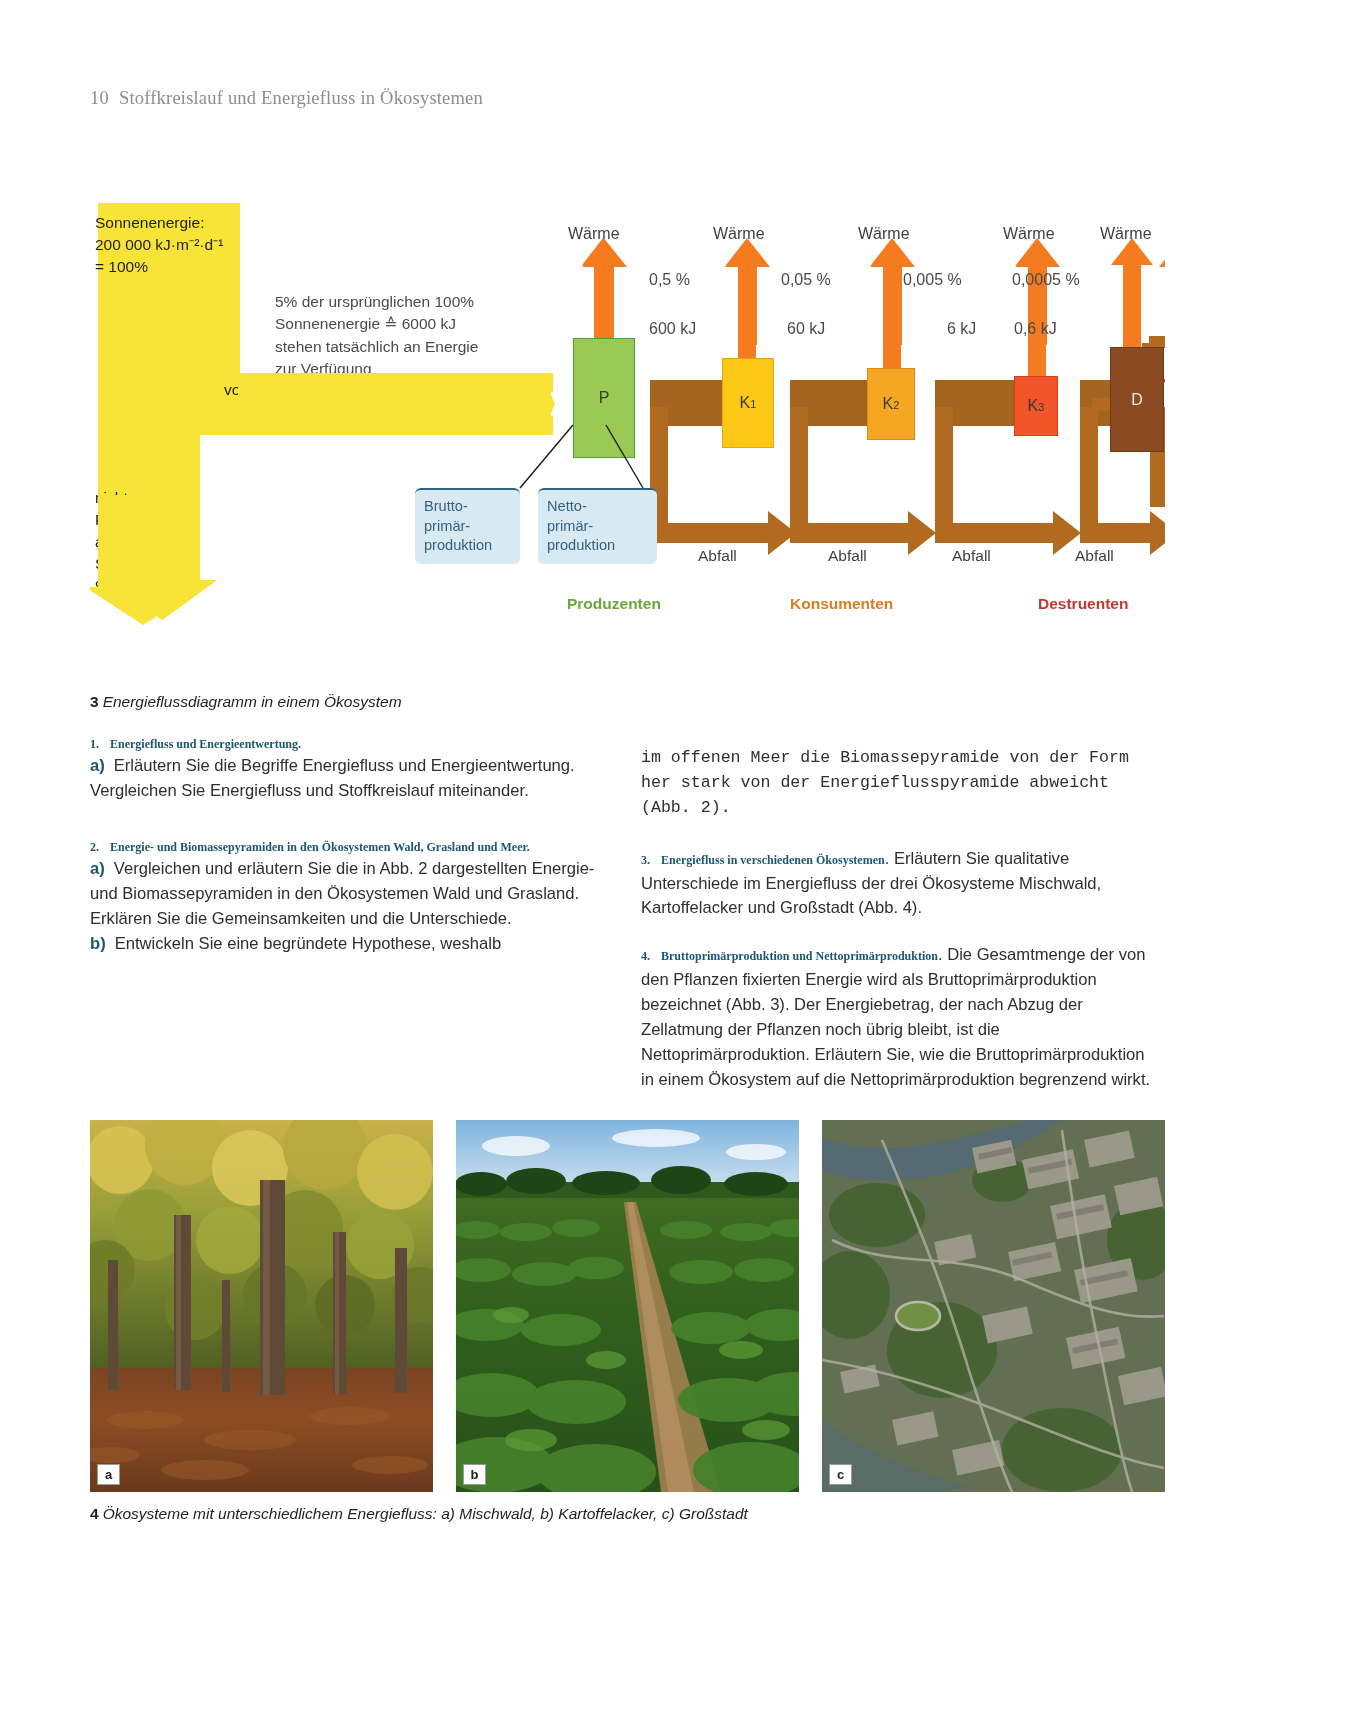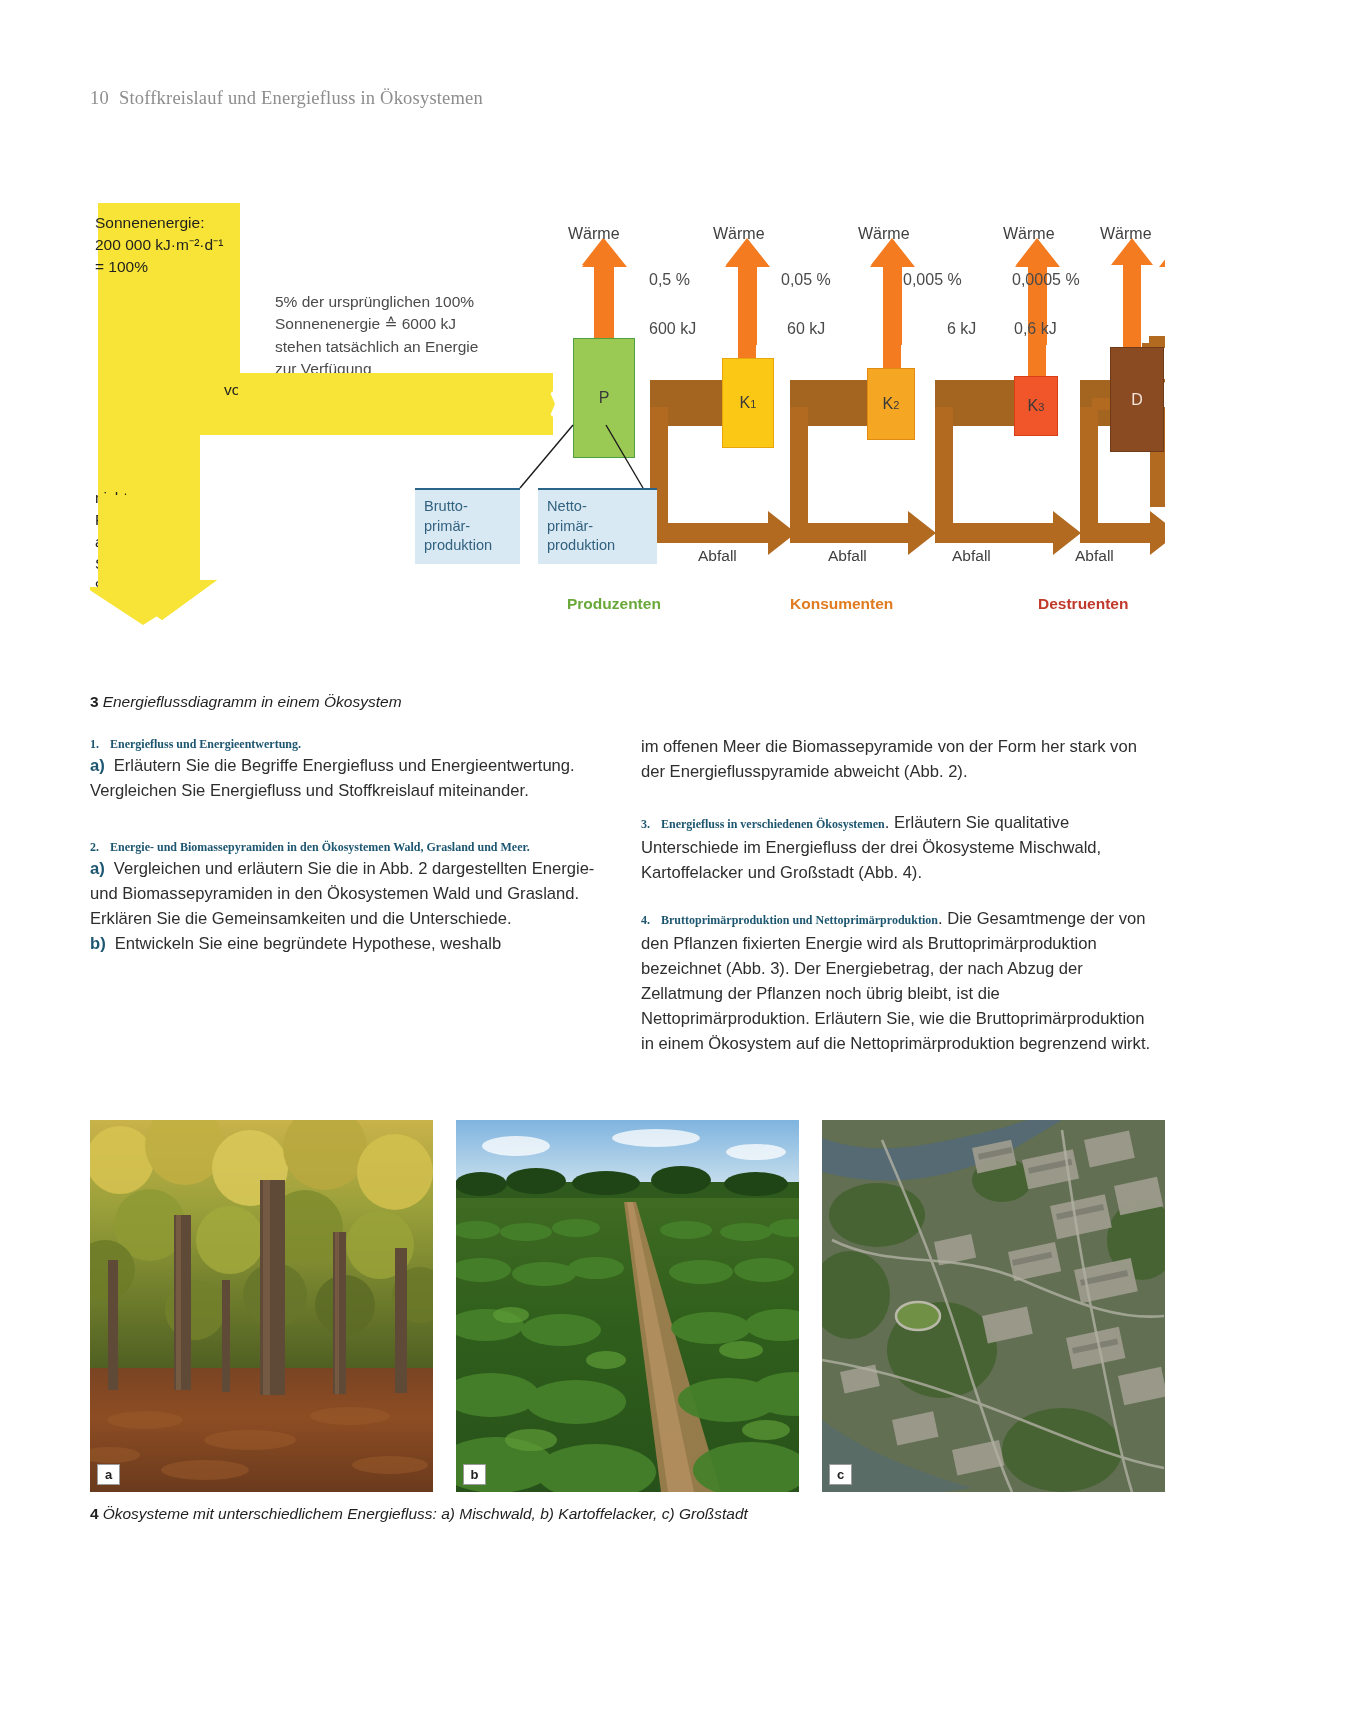--- a/index.html
+++ b/index.html
@@ -22,37 +22,37 @@
 
   
   .tbox{position:absolute;border:1.4px solid;box-sizing:border-box;display:flex;align-items:center;justify-content:center;font-size:16px;color:#3a3a3a;}
   .tbox .sub{font-size:11px;vertical-align:sub;}
 
   .heatlabel{position:absolute;font-size:16px;color:#3f3f3f;white-space:nowrap;}
   .pctlabel{position:absolute;font-size:16px;color:#4a4a4a;white-space:nowrap;}
   .kjlabel{position:absolute;font-size:16px;color:#4a4a4a;white-space:nowrap;}
   .abfall{position:absolute;font-size:15.5px;color:#3f3f3f;white-space:nowrap;}
 
-  .bluebox{position:absolute;background:#d9e9f3;border-top:2px solid #2b6489;box-sizing:border-box;padding:7px 9px 8px 9px;font-size:14.6px;line-height:1.34;color:#31617f;white-space:pre-line;}
+  .bluebox{position:absolute;background:#d9e9f3;border-top:2px solid #2b6489;box-sizing:border-box;padding:7px 9px 8px 9px;font-size:14.6px;line-height:1.34;color:#31617f;white-space:pre-line;border-radius:6px;}
 
   .trophlabel{position:absolute;font-size:15.5px;font-weight:bold;white-space:nowrap;}
 
   .figcap{position:absolute;font-size:15.5px;color:#1f1f1f;font-style:italic;white-space:nowrap;}
   .figcap b{font-style:normal;font-weight:bold;margin-right:4px;}
 
   
   .col{position:absolute;width:518px;font-size:16.6px;line-height:1.5;color:#2e2e2e;}
   .colL{left:90px;top:735px;}
   .colR{left:641px;top:735px;}
   .ex{margin-bottom:22px;}
   .exhead{font-family:"Liberation Serif",serif;font-weight:bold;color:#1d5670;font-size:12px;}
   .exhead .n{margin-right:11px;}
   .sub{margin-top:1px;}
   .sub .lt{font-weight:bold;color:#1d5670;margin-right:9px;}
-  .plain{margin-top:0;}
+  .plain{margin-top:11px;font-family:Liberation Mono, monospace;}
   .bodytxt{display:inline;}
 
   
   .photos{position:absolute;left:90px;top:1120px;width:1075px;height:372px;}
   .ph{position:absolute;top:0;width:343px;height:372px;overflow:hidden;}
   .ph1{left:0;} .ph2{left:366px;} .ph3{left:732px;}
   .phtag{position:absolute;left:7px;bottom:7px;width:21px;height:19px;background:#fff;border:1px solid #9a9a9a;font-size:13px;line-height:19px;text-align:center;color:#222;font-weight:bold;}
   .botcap{position:absolute;left:90px;top:1505px;font-size:15.5px;font-style:italic;color:#1f1f1f;white-space:nowrap;}
   .botcap b{font-style:normal;font-weight:bold;margin-right:4px;}
 </style>

